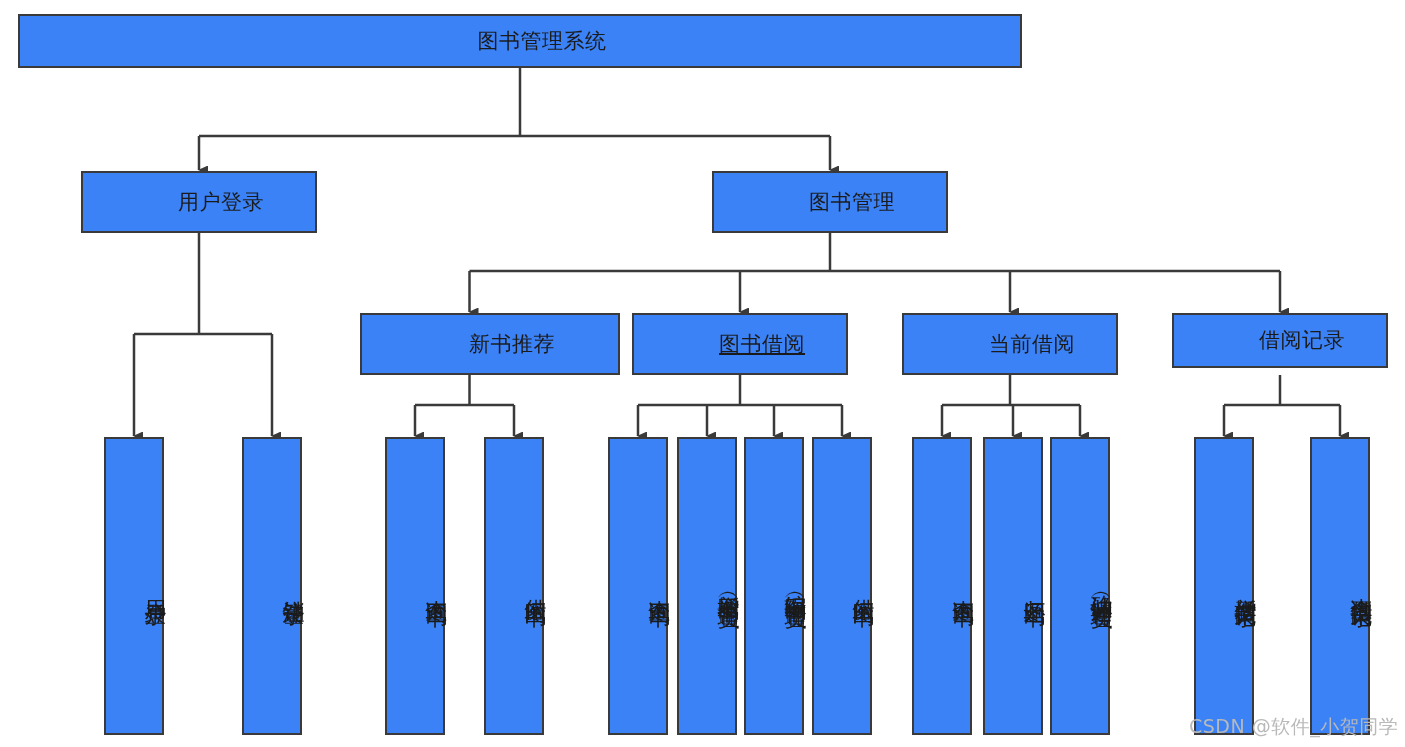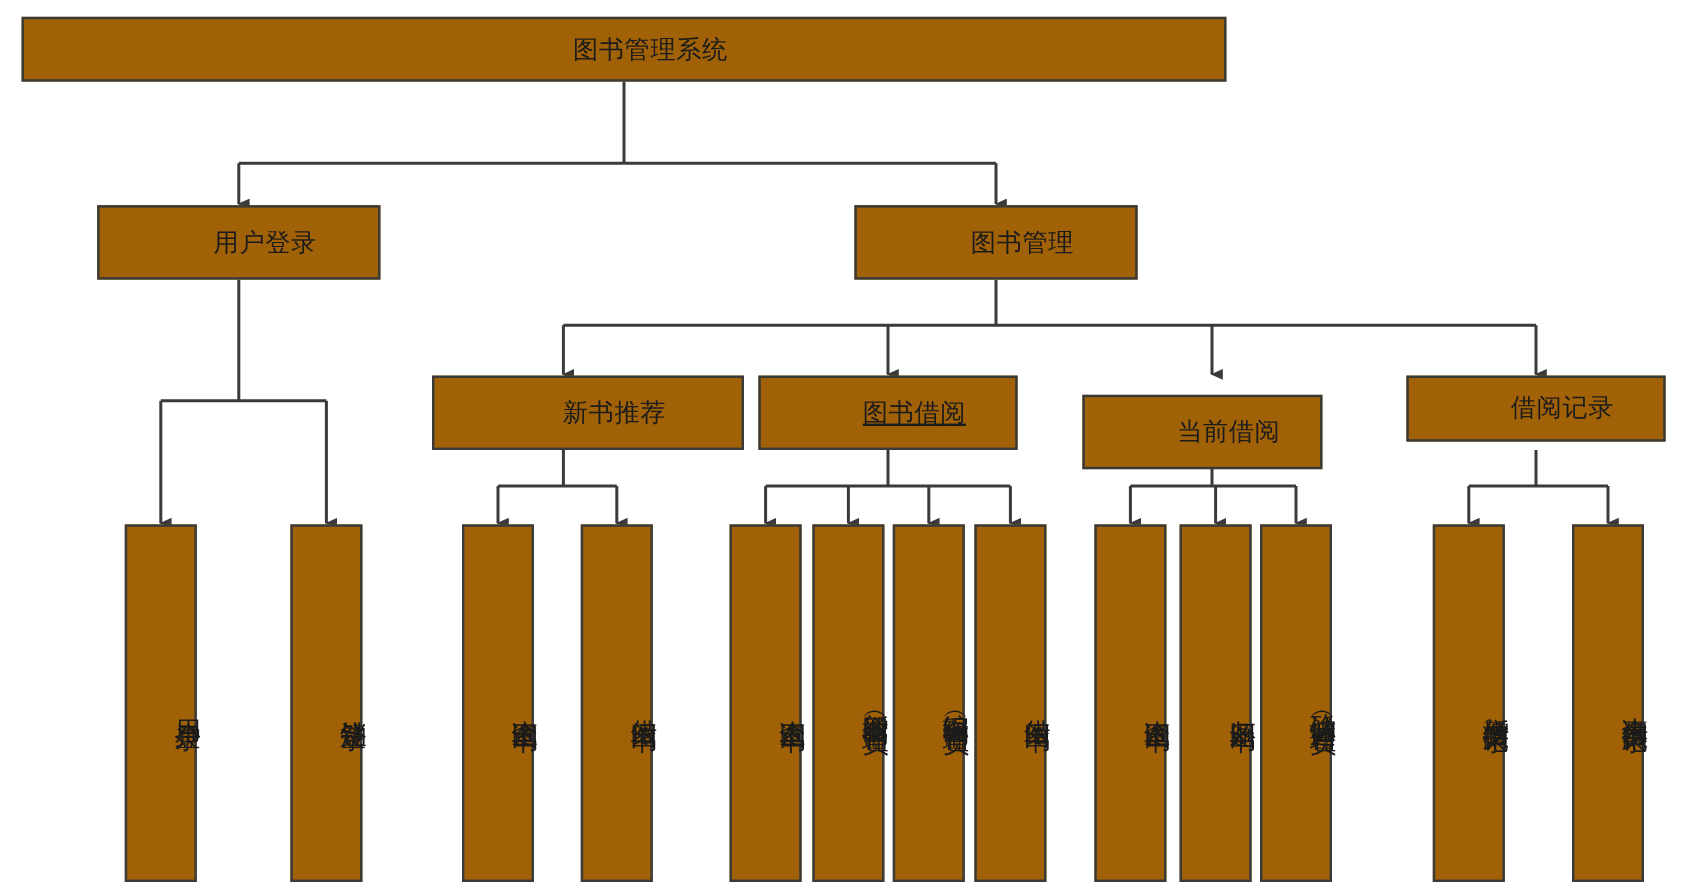--- a/index.html
+++ b/index.html
@@ -6,21 +6,21 @@
   body{
     width:1405px;height:747px;
     font-family:"DejaVu Sans","Liberation Sans",sans-serif;
     overflow:hidden;
   }
   #diagram-root{position:relative;width:1405px;height:747px;background:#fff;}
 
   .node{
     position:absolute;
     box-sizing:border-box;
-    background:#a16207;
+    background:#3b82f6;
     border:2.5px solid #3a3a3a;
     display:flex;
     align-items:center;
     justify-content:center;
     color:#1b1b1b;
     padding-left:44px;
   }
   .node-label{
     font-size:21px;
     line-height:1.15;
@@ -116,21 +116,21 @@
       </div>
       <div class="node" style="left: 712px; top: 171px; width: 236px; height: 62px; text-align: right;">
         <span class="node-label">图书管理</span>
       </div>
       <div class="node" style="left: 360px; top: 313px; width: 260px; height: 62px;">
         <span class="node-label">新书推荐</span>
       </div>
       <div class="node" style="left: 632px; top: 313px; width: 216px; height: 62px; text-decoration: underline;">
         <span class="node-label">图书借阅</span>
       </div>
-      <div class="node" style="left: 902px; top: 329px; width: 200px; height: 62px;">
+      <div class="node" style="left: 902px; top: 313px; width: 216px; height: 62px;">
         <span class="node-label">当前借阅</span>
       </div>
       <div class="node" style="left: 1172px; top: 313px; width: 216px; height: 55px;">
         <span class="node-label">借阅记录</span>
       </div>
       <div class="node vertical" style="left: 104px; top: 437px; width: 60px; height: 298px;">
         <span class="node-label">用户登录</span>
       </div>
       <div class="node vertical" style="left: 242px; top: 437px; width: 60px; height: 298px;">
         <span class="node-label">注销登录</span>
@@ -163,13 +163,14 @@
         <span class="node-label">确认归还（管理员）</span>
       </div>
       <div class="node vertical" style="left: 1194px; top: 437px; width: 60px; height: 298px;">
         <span class="node-label">新增借阅记录</span>
       </div>
       <div class="node vertical" style="left: 1310px; top: 437px; width: 60px; height: 298px;">
         <span class="node-label">查询借阅记录</span>
       </div>
     </div>
 
+  <div class="watermark">CSDN @软件_小贺同学</div>
 </div>
 
 </body></html>

